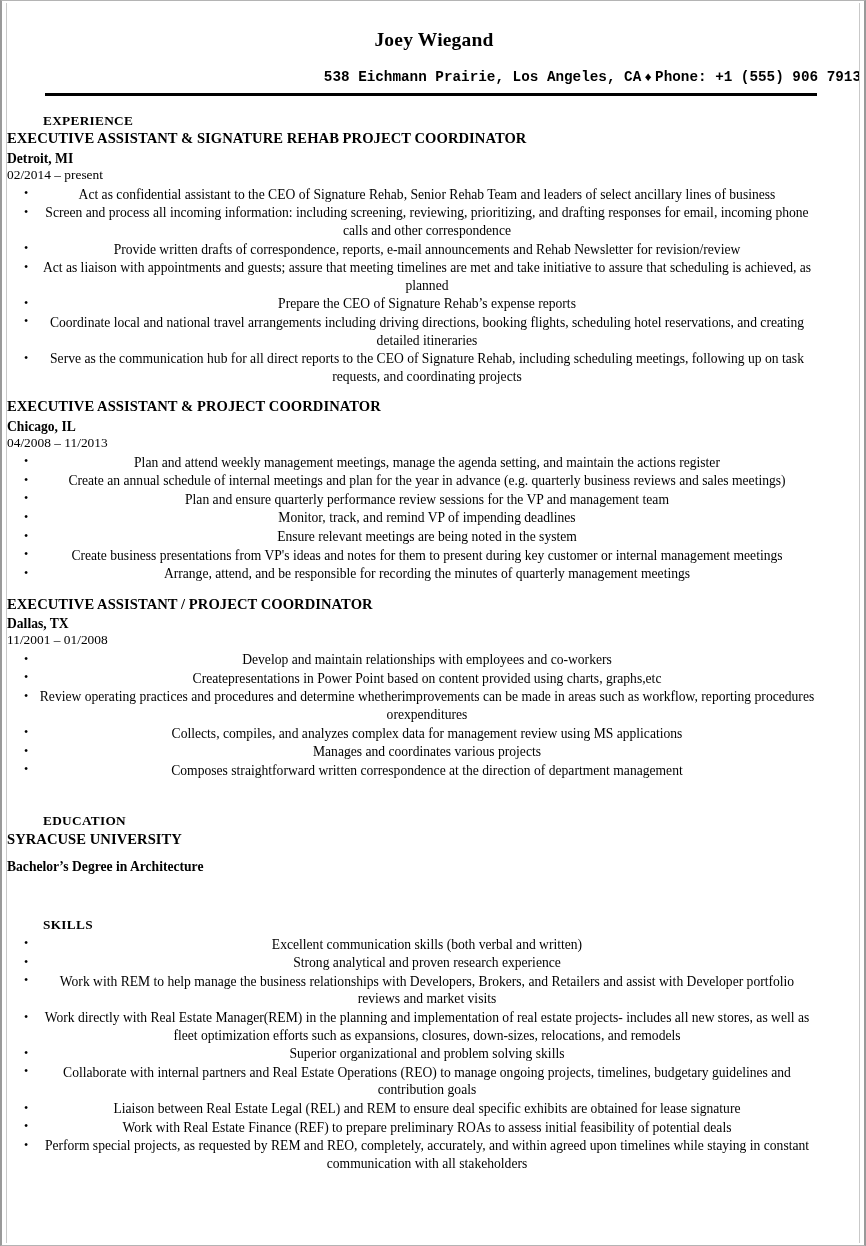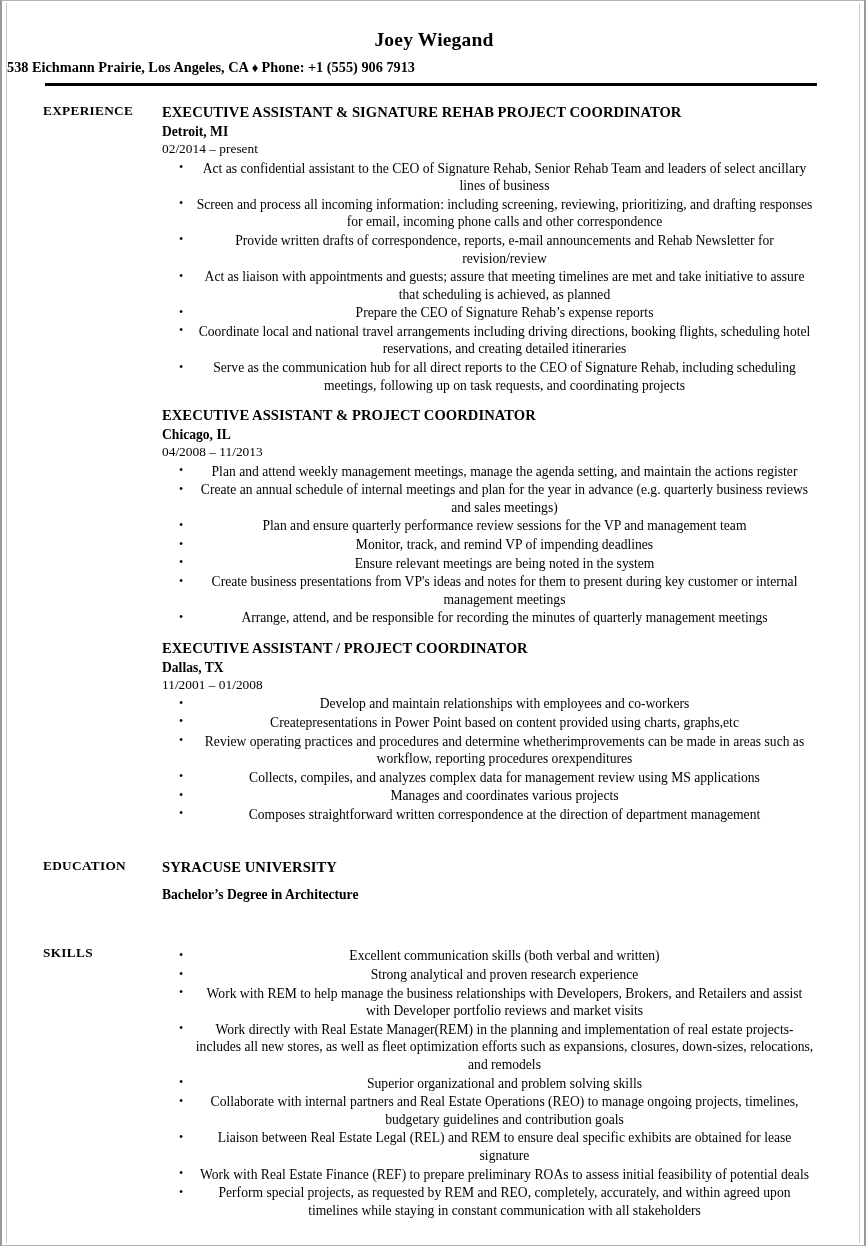--- a/index.html
+++ b/index.html
@@ -46,41 +46,43 @@
   
   .name {
     text-align: center;
     font-weight: bold;
     font-size: 19.5px;
     letter-spacing: 0.2px;
     margin: 26px 0 0 0;
     line-height: 1.1;
   }
   .contact {
-    text-align: left;
+    text-align: right;
     font-weight: bold;
     font-size: 14.3px;
-    margin: 10px 0 0 0;
+    margin: 20px 0 0 0;
     line-height: 1.1;
+    font-family: Liberation Mono, monospace;
   }
   .contact .diamond {
     font-size: 13px;
     padding: 0 3px;
   }
   .rule {
     margin: 7px 0 0 38px;
     width: 772px;
     height: 3px;
     background: #000000;
   }
 
   
   .section {
     display: flex;
     align-items: flex-start;
+    flex-direction: column;
   }
   .sec-label {
     width: 155px;
     min-width: 155px;
     padding-left: 36px;
     box-sizing: border-box;
     font-weight: bold;
     font-size: 13.3px;
     letter-spacing: 0.3px;
     line-height: 1.22;

